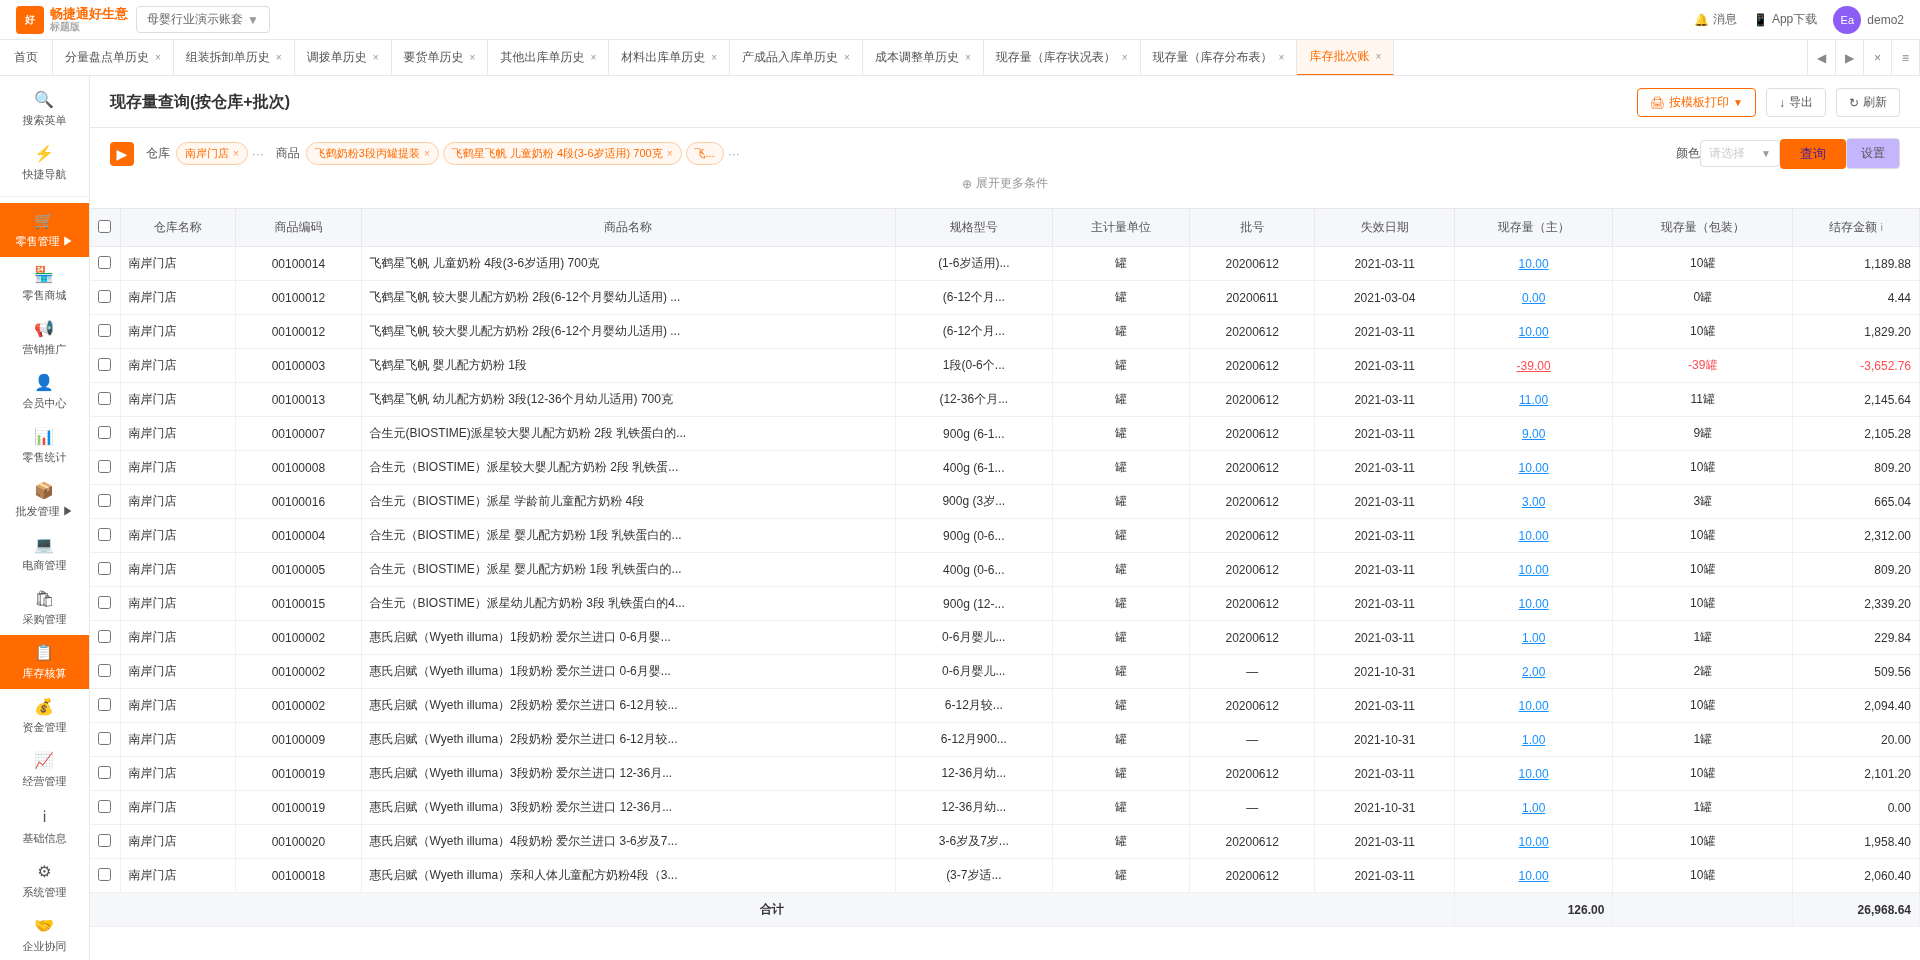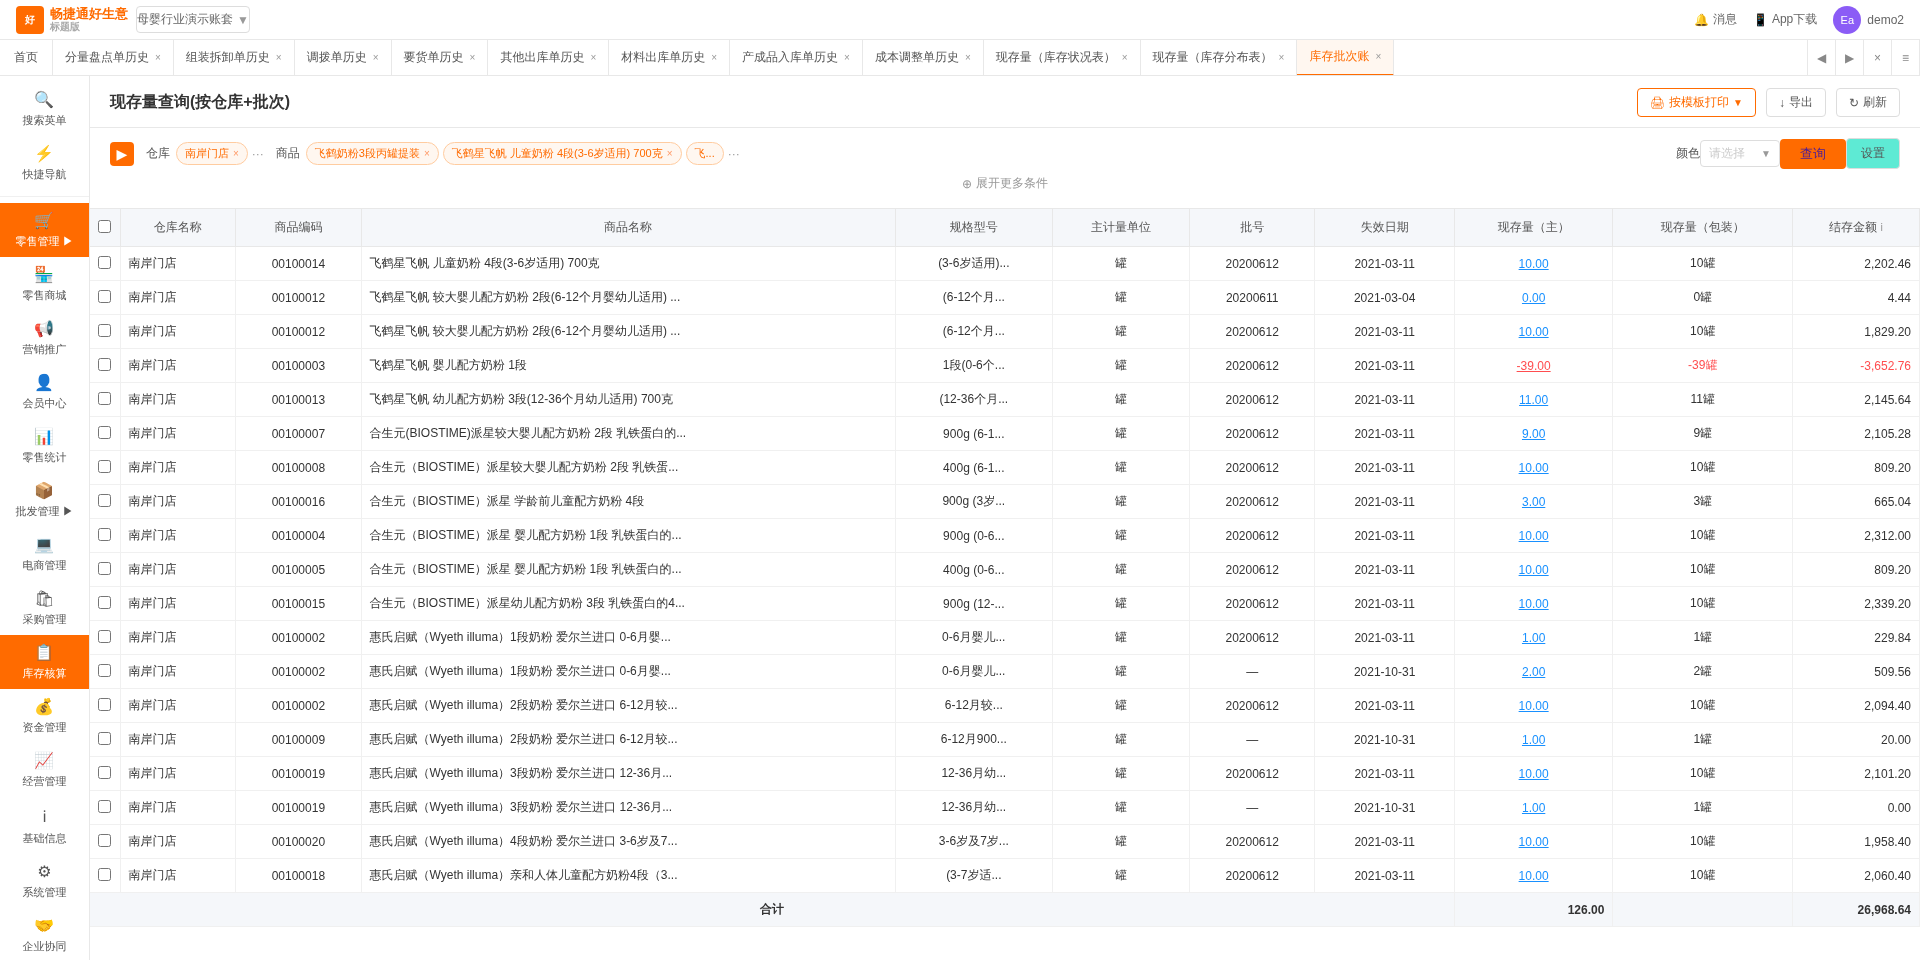--- a/index.html
+++ b/index.html
@@ -3,21 +3,21 @@
   <meta charset="utf-8">
   <style>
     * { margin: 0; padding: 0; box-sizing: border-box; }
     body { font-family: 'Microsoft YaHei', Arial, sans-serif; font-size: 12px; background: #f5f5f5; color: #333; width: 1920px; min-height: 960px; }
 
     
     .top-bar { height: 40px; background: #fff; display: flex; align-items: center; justify-content: space-between; padding: 0 16px; border-bottom: 1px solid #e8e8e8; }
     .top-bar-left { display: flex; align-items: center; gap: 8px; }
     .logo-area { display: flex; align-items: center; gap: 6px; color: #ff6b00; font-weight: bold; font-size: 13px; }
     .logo-icon { width: 28px; height: 28px; background: #ff6b00; border-radius: 4px; display: flex; align-items: center; justify-content: center; color: #fff; font-size: 10px; }
-    .company-selector { display: flex; align-items: center; gap: 4px; padding: 4px 0; border: 1px solid #ddd; border-radius: 4px; cursor: pointer; font-size: 12px; color: #666; }
+    .company-selector { display: flex; align-items: center; gap: 4px; padding: 4px 10px; border: 1px solid #ddd; border-radius: 4px; cursor: pointer; font-size: 12px; color: #666; }
     .top-bar-right { display: flex; align-items: center; gap: 16px; font-size: 12px; color: #666; }
     .top-bar-right span { cursor: pointer; display: flex; align-items: center; gap: 4px; }
     .avatar { width: 28px; height: 28px; border-radius: 50%; background: #8b5cf6; display: flex; align-items: center; justify-content: center; color: #fff; font-size: 11px; }
 
     
     .tabs-bar { height: 36px; background: #fff; display: flex; align-items: center; border-bottom: 1px solid #e8e8e8; overflow: hidden; position: relative; }
     .tab-item { height: 36px; display: flex; align-items: center; padding: 0 12px; border-right: 1px solid #e8e8e8; font-size: 12px; color: #555; cursor: pointer; white-space: nowrap; flex-shrink: 0; }
     .tab-item.active { color: #ff6b00; background: #fff7f0; border-bottom: 2px solid #ff6b00; }
     .tab-item .tab-close { margin-left: 6px; color: #999; font-size: 10px; cursor: pointer; }
     .tab-nav-btns { display: flex; align-items: center; margin-left: auto; border-left: 1px solid #e8e8e8; }
@@ -55,21 +55,21 @@
     .filter-label { color: #555; font-size: 12px; white-space: nowrap; }
     .filter-tags { display: flex; align-items: center; gap: 4px; flex-wrap: wrap; }
     .filter-tag { display: flex; align-items: center; gap: 4px; padding: 3px 8px; background: #fff7f0; border: 1px solid #ffcca0; border-radius: 12px; font-size: 11px; color: #ff6b00; }
     .filter-tag .tag-close { cursor: pointer; color: #ff9966; font-size: 10px; }
     .filter-more { color: #999; cursor: pointer; font-size: 12px; }
     .filter-spacer { flex: 1; }
     .filter-right { display: flex; align-items: center; }
     .filter-label-color { color: #555; font-size: 12px; }
     .filter-select-area { display: flex; align-items: center; gap: 4px; padding: 4px 8px; border: 1px solid #ddd; border-radius: 4px; min-width: 80px; cursor: pointer; font-size: 12px; }
     .btn-query { padding: 6px 20px; background: #ff6b00; color: #4c1d95; border: none; border-radius: 4px; cursor: pointer; font-size: 13px; }
-    .btn-setting { padding: 6px 14px; background: #5eead4; color: #555; border: 1px solid #ddd; border-radius: 4px; cursor: pointer; font-size: 12px; }
+    .btn-setting { padding: 6px 14px; background: #c4b5fd; color: #555; border: 1px solid #ddd; border-radius: 4px; cursor: pointer; font-size: 12px; }
 
     .expand-more { text-align: center; padding: 6px; color: #999; font-size: 12px; cursor: pointer; display: flex; align-items: center; justify-content: center; gap: 4px; }
 
     
     .table-container { flex: 1; overflow: auto; background: #fff; margin: 0; }
     table { width: 100%; border-collapse: collapse; font-size: 12px; }
     thead tr { background: #f5f7fa; }
     th { padding: 10px 8px; text-align: center; font-weight: normal; color: #555; border-bottom: 1px solid #e8e8e8; border-right: 1px solid #e8e8e8; white-space: nowrap; }
     td { padding: 8px 8px; text-align: center; border-bottom: 1px solid #f0f0f0; border-right: 1px solid #f0f0f0; color: #333; }
     .th-check { width: 30px; }
@@ -334,27 +334,27 @@
             <th>现存量（包装）</th>
             <th>结存金额 <span class="col-info">ℹ</span></th>
           </tr>
         </thead>
         <tbody id="table-body">
         <tr>
     <td><input type="checkbox" style=""></td>
     <td class="td-left">南岸门店</td>
     <td>00100014</td>
     <td class="td-left" style="max-width:300px;overflow:hidden;text-overflow:ellipsis;white-space:nowrap;">飞鹤星飞帆 儿童奶粉 4段(3-6岁适用) 700克</td>
-    <td>(3-6岁适用)...</td>
-    <td>罐</td>
-    <td>20200612</td>
-    <td>2021-03-11</td>
-    <td class="td-link">10.00</td>
-    <td class="">10罐</td>
-    <td class="td-right ">2,202.46</td>
+    <td>(1-6岁适用)...</td>
+    <td>罐</td>
+    <td>20200612</td>
+    <td>2021-03-11</td>
+    <td class="td-link">10.00</td>
+    <td class="">10罐</td>
+    <td class="td-right ">1,189.88</td>
   </tr>
             <tr>
     <td><input type="checkbox" style=""></td>
     <td class="td-left">南岸门店</td>
     <td>00100012</td>
     <td class="td-left" style="max-width:300px;overflow:hidden;text-overflow:ellipsis;white-space:nowrap;">飞鹤星飞帆 较大婴儿配方奶粉 2段(6-12个月婴幼儿适用) ...</td>
     <td>(6-12个月...</td>
     <td>罐</td>
     <td>20200611</td>
     <td>2021-03-04</td>

